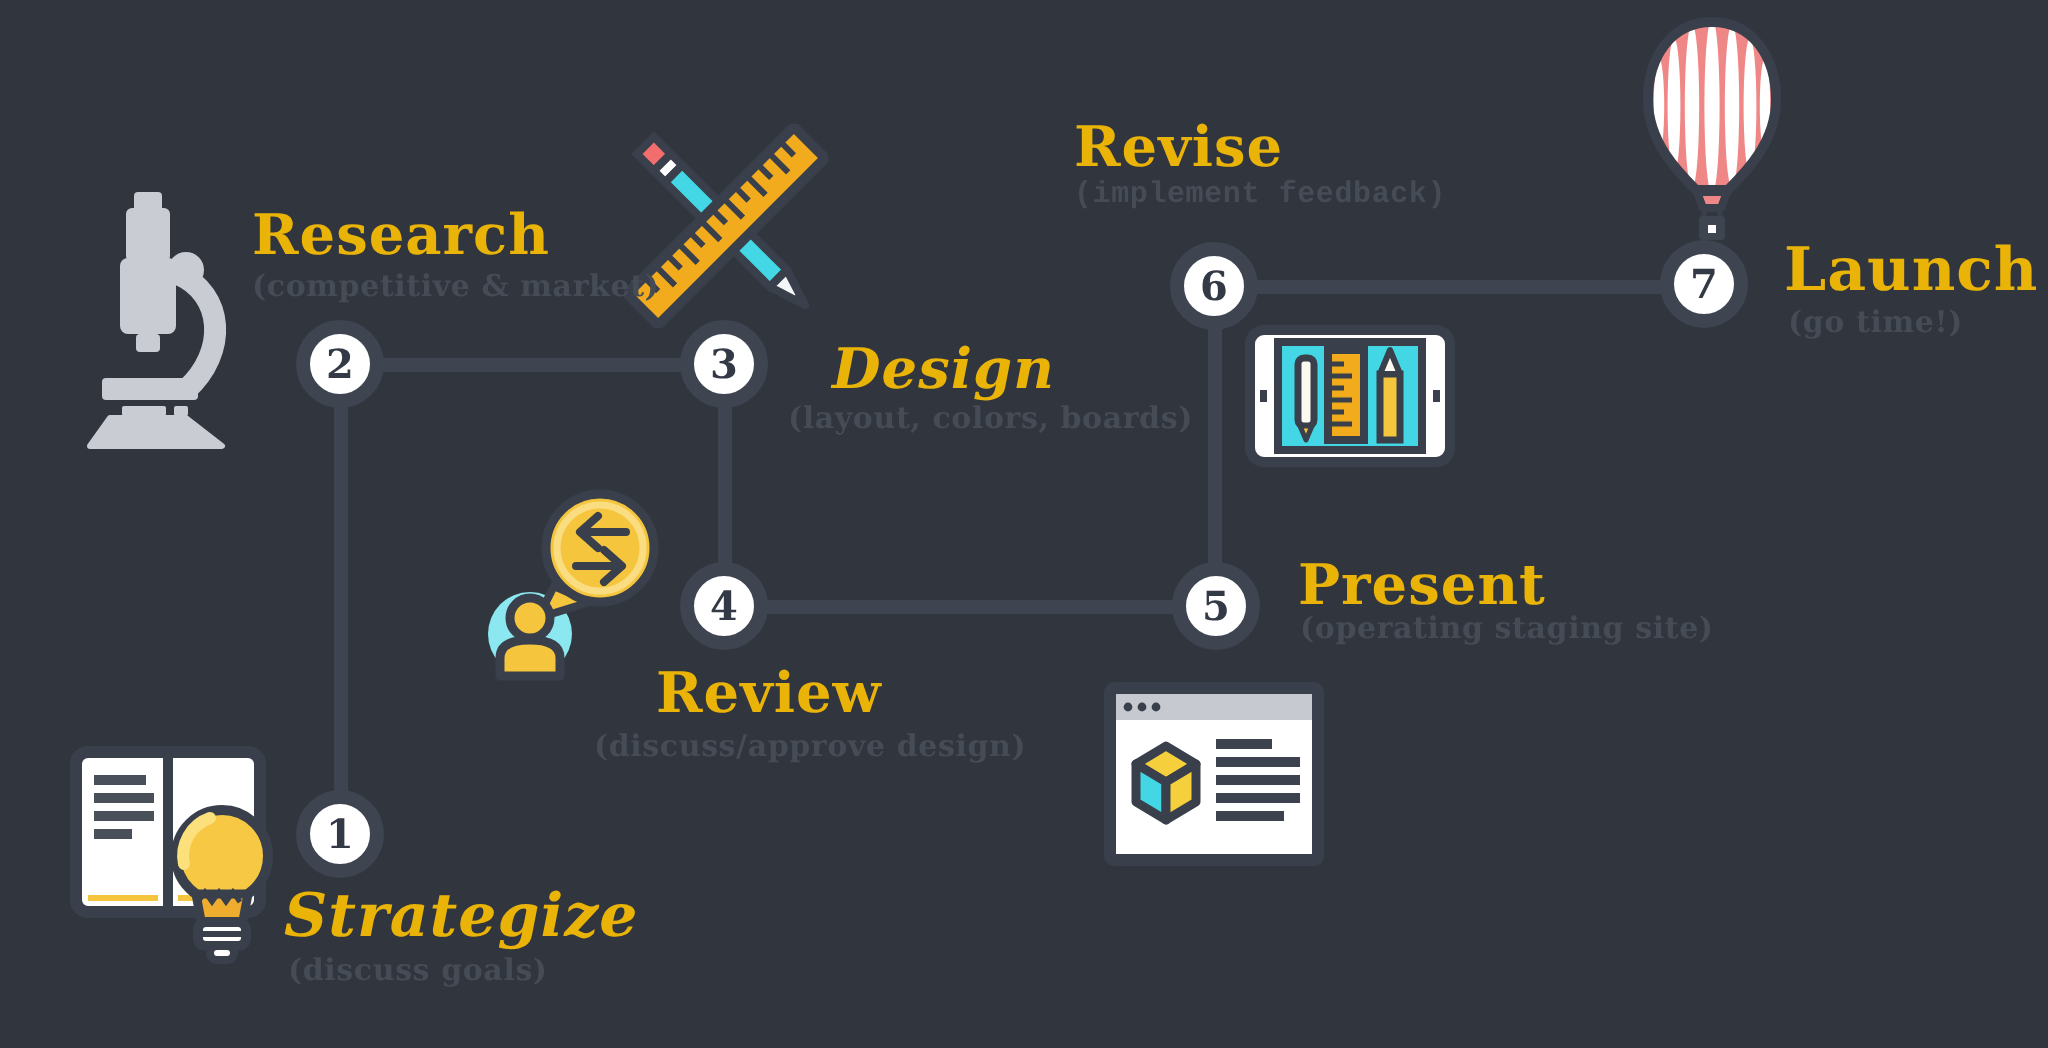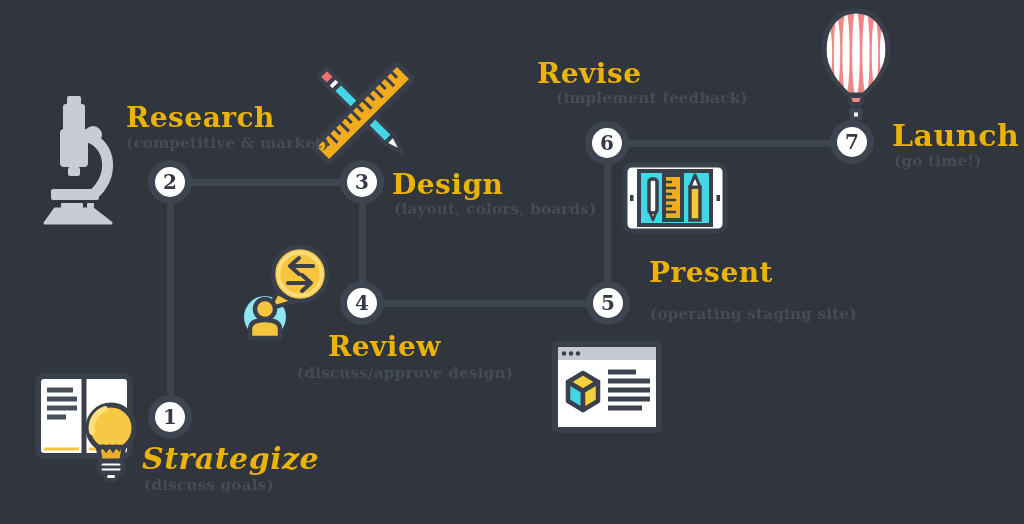--- a/index.html
+++ b/index.html
@@ -163,28 +163,28 @@
   <div class="node" style="left:830px; top:120px;">
       <span>7</span>
     </div>
 
   <div class="step-title" style="left:142px; top:441px; font-size:30px;font-style:italic;">Strategize</div>
   <div class="step-sub" style="left:144px; top:476px;">(discuss goals)</div>
 
   <div class="step-title" style="left:126px; top:101px;">Research</div>
   <div class="step-sub" style="left:126px; top:134px;">(competitive &amp; market)</div>
 
-  <div class="step-title" style="left:392px; top:168px;">Design</div>
+  <div class="step-title" style="left:416px; top:168px;font-style:italic;">Design</div>
   <div class="step-sub" style="left:394px; top:200px;">(layout, colors, boards)</div>
 
   <div class="step-title" style="left:312px; top:330px;margin-left:16px;">Review</div>
   <div class="step-sub" style="left:297px; top:364px;">(discuss/approve design)</div>
 
-  <div class="step-title" style="left:649px; top:256px;text-align:center;">Present</div>
+  <div class="step-title" style="left:649px; top:276px;text-align:center;">Present</div>
   <div class="step-sub" style="left:650px; top:305px;">(operating staging site)</div>
 
   <div class="step-title" style="left:537px; top:57px;">Revise</div>
-  <div class="step-sub" style="left:556px; top:89px;">(implement feedback)</div>
+  <div class="step-sub" style="left:537px; top:89px;font-family:Liberation Mono, monospace;">(implement feedback)</div>
 
   <div class="step-title" style="left:892px; top:118px; font-size:30px;">Launch</div>
   <div class="step-sub" style="left:894px; top:152px;">(go time!)</div>
 
 </div>
 
 </body></html>

